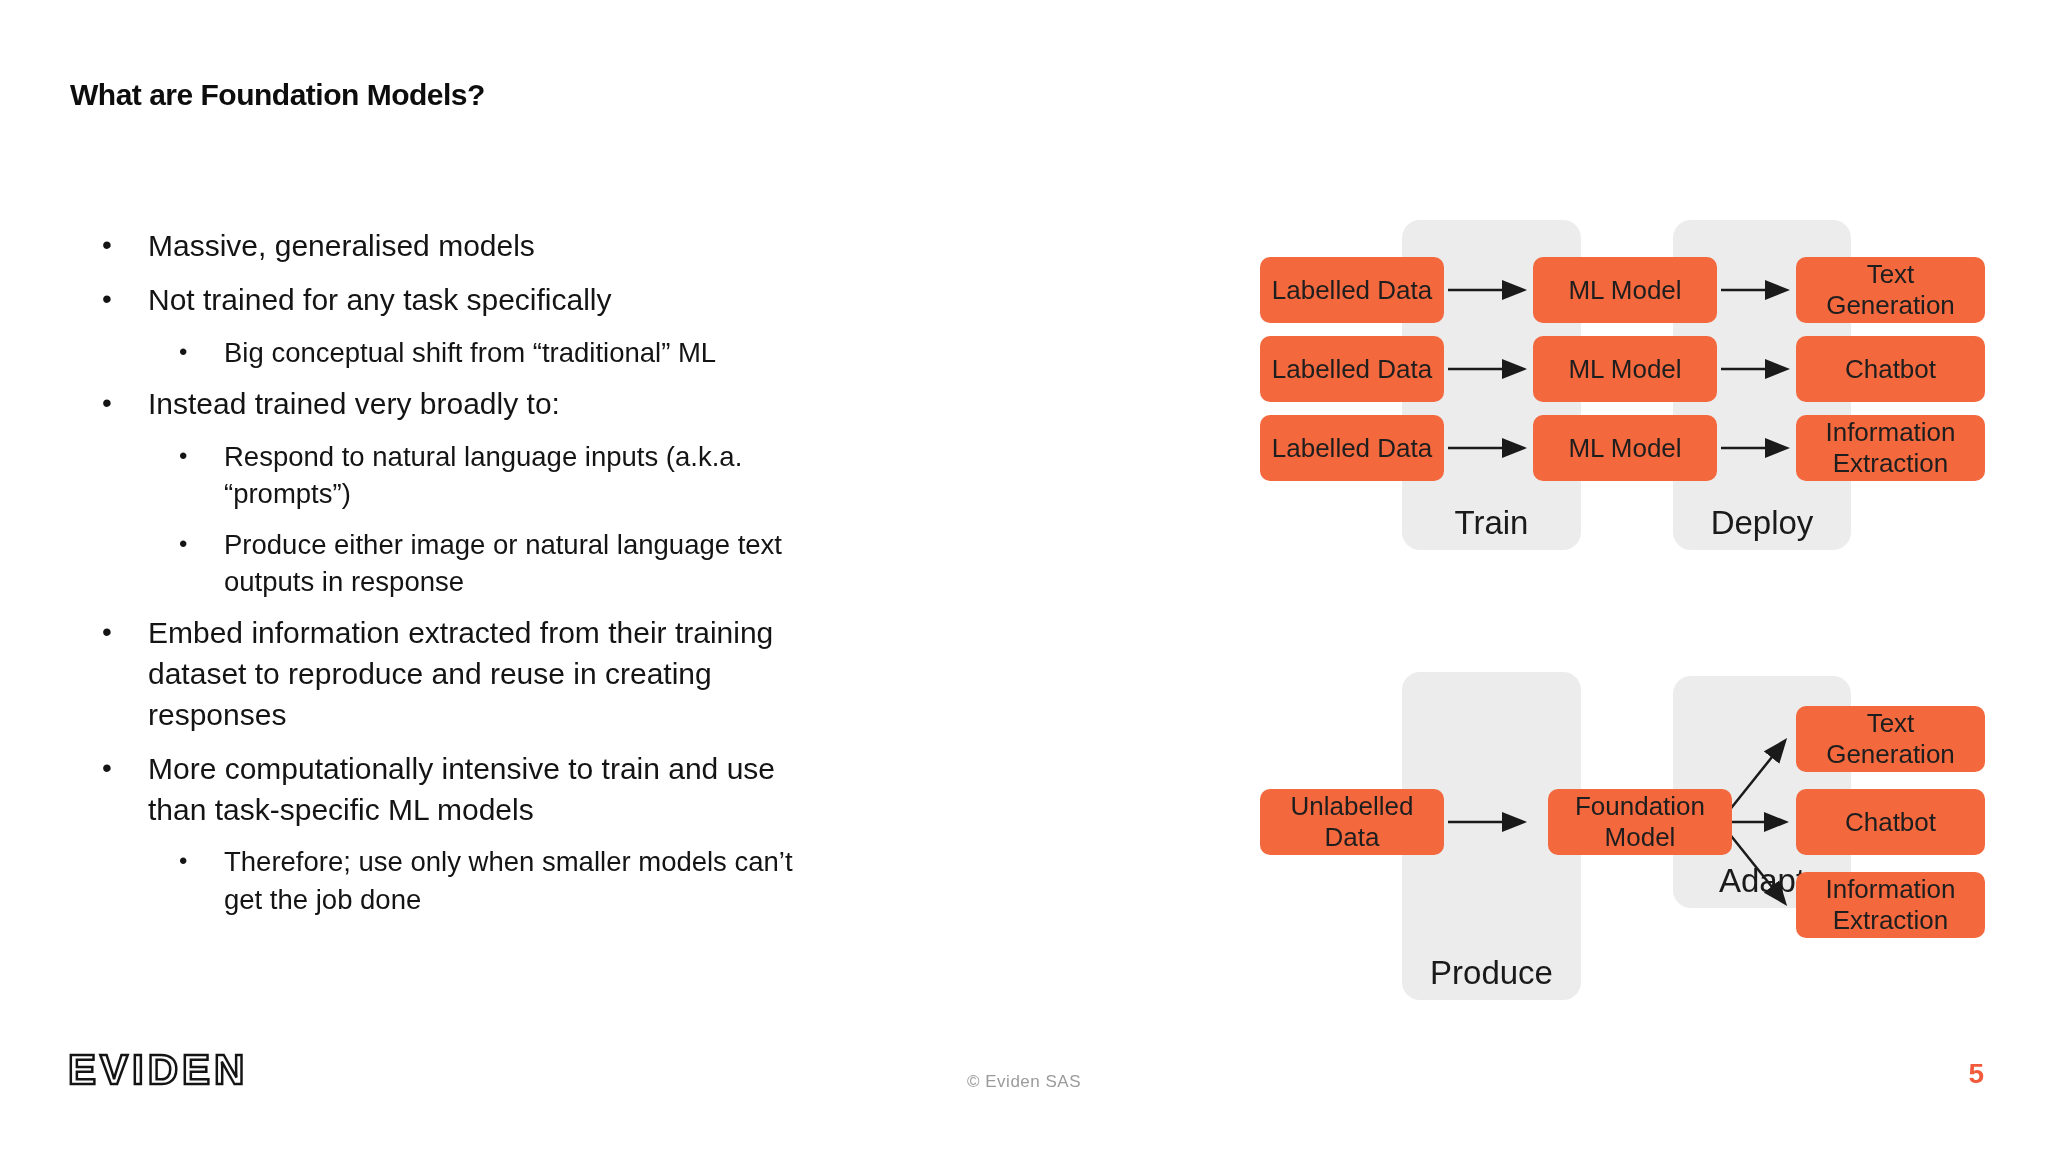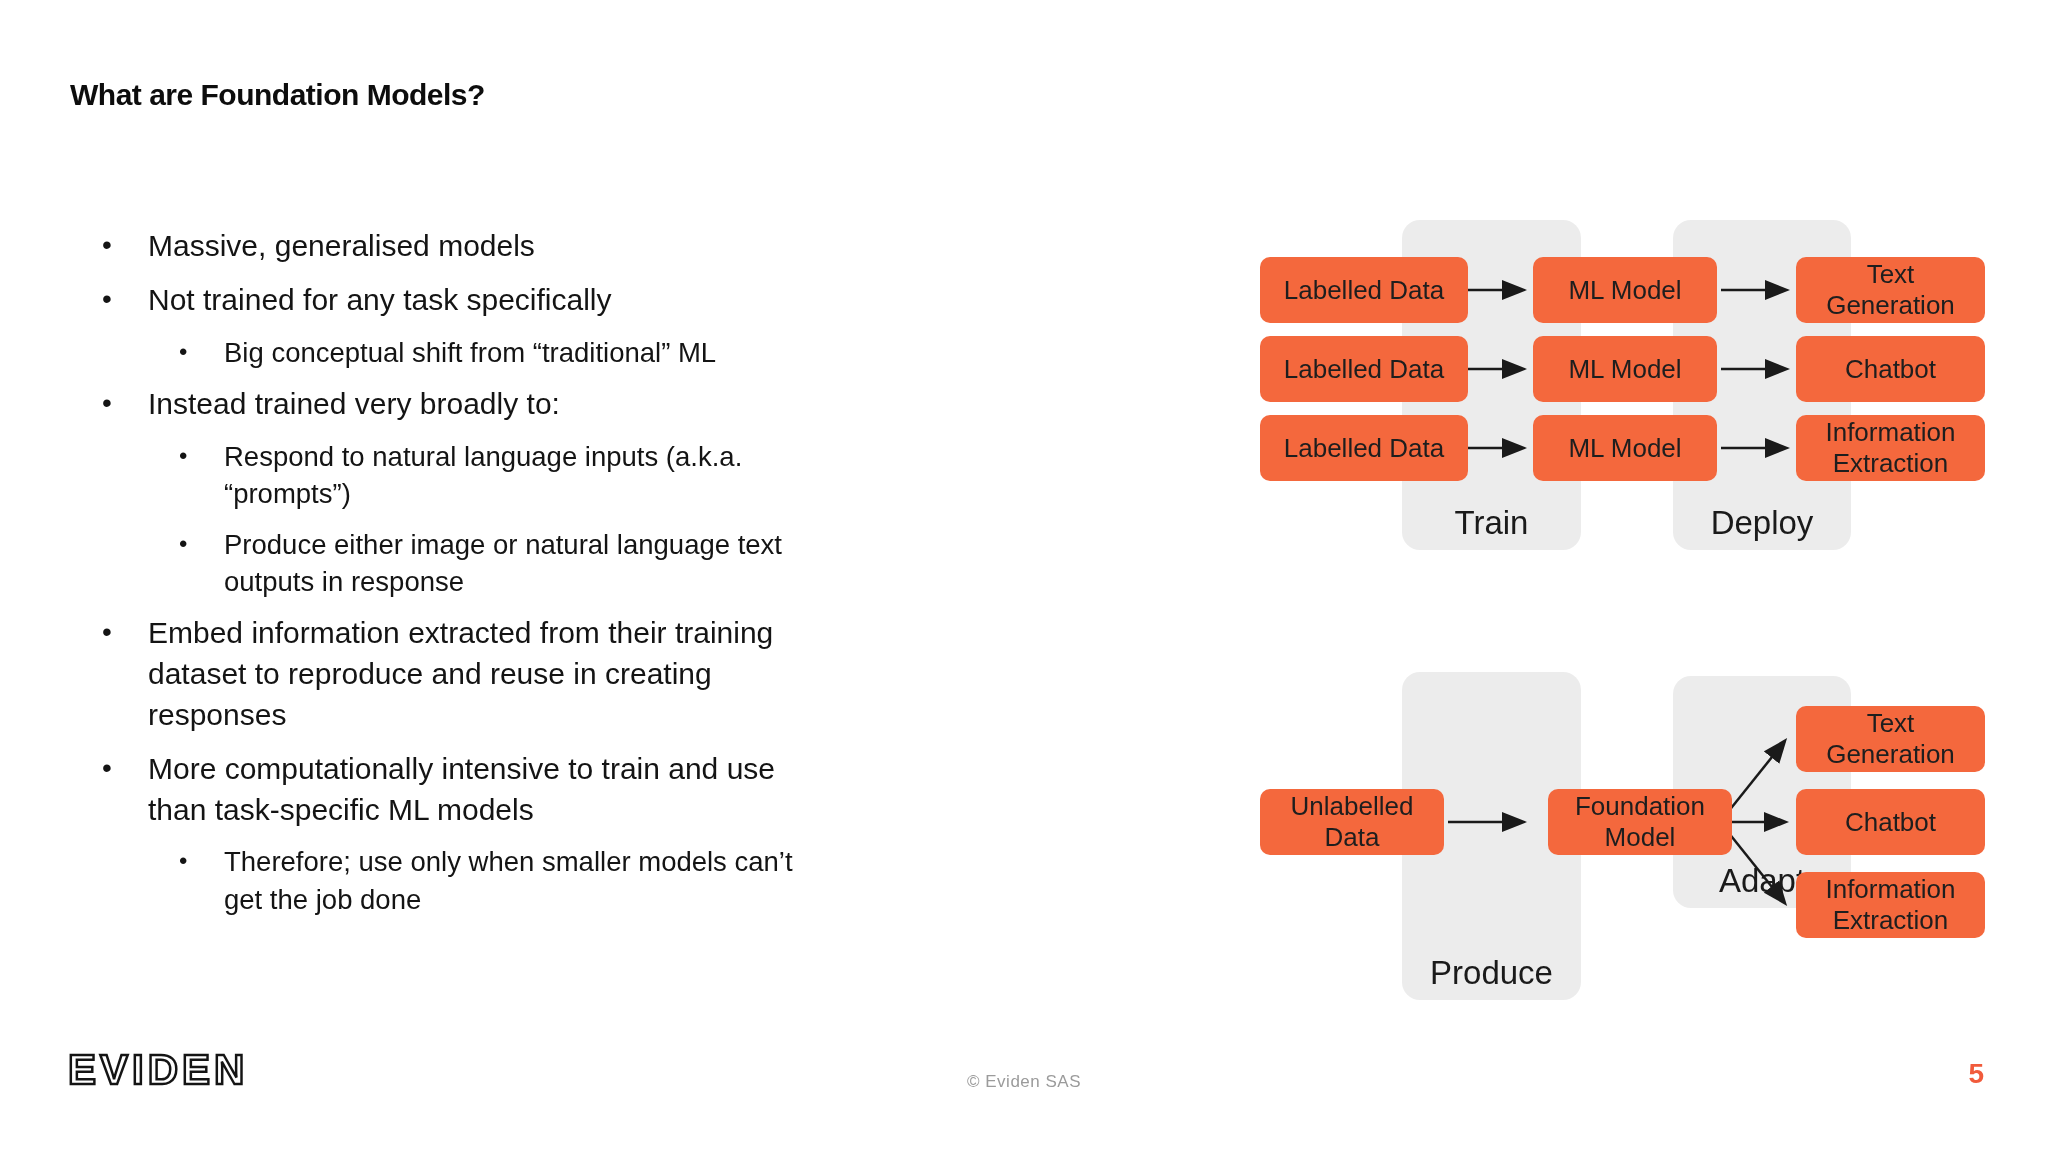--- a/index.html
+++ b/index.html
@@ -56,21 +56,21 @@
   }
   .arrows{position:absolute;left:0;top:0;z-index:2;}
   .node{
     position:absolute;z-index:3;
     background:var(--accent);border-radius:10px;
     display:flex;align-items:center;justify-content:center;
     text-align:center;font-size:26px;line-height:1.18;color:var(--box_text);
     padding:4px 8px;
   }
   
-  .d-top .col1{left:10px;width:208px;}
+  .d-top .col1{left:10px;width:184px;}
   .d-top .col2{left:283px;width:184px;}
   .d-top .col3{left:546px;width:189px;}
   .d-top .row1{top:47px;height:66px;}
   .d-top .row2{top:126px;height:66px;}
   .d-top .row3{top:205px;height:66px;}
   
   .d-bot .col1{left:10px;width:184px;}
   .d-bot .col2{left:298px;width:184px;}
   .d-bot .col3{left:546px;width:189px;}
   .d-bot .rowA{top:44px;height:66px;}

